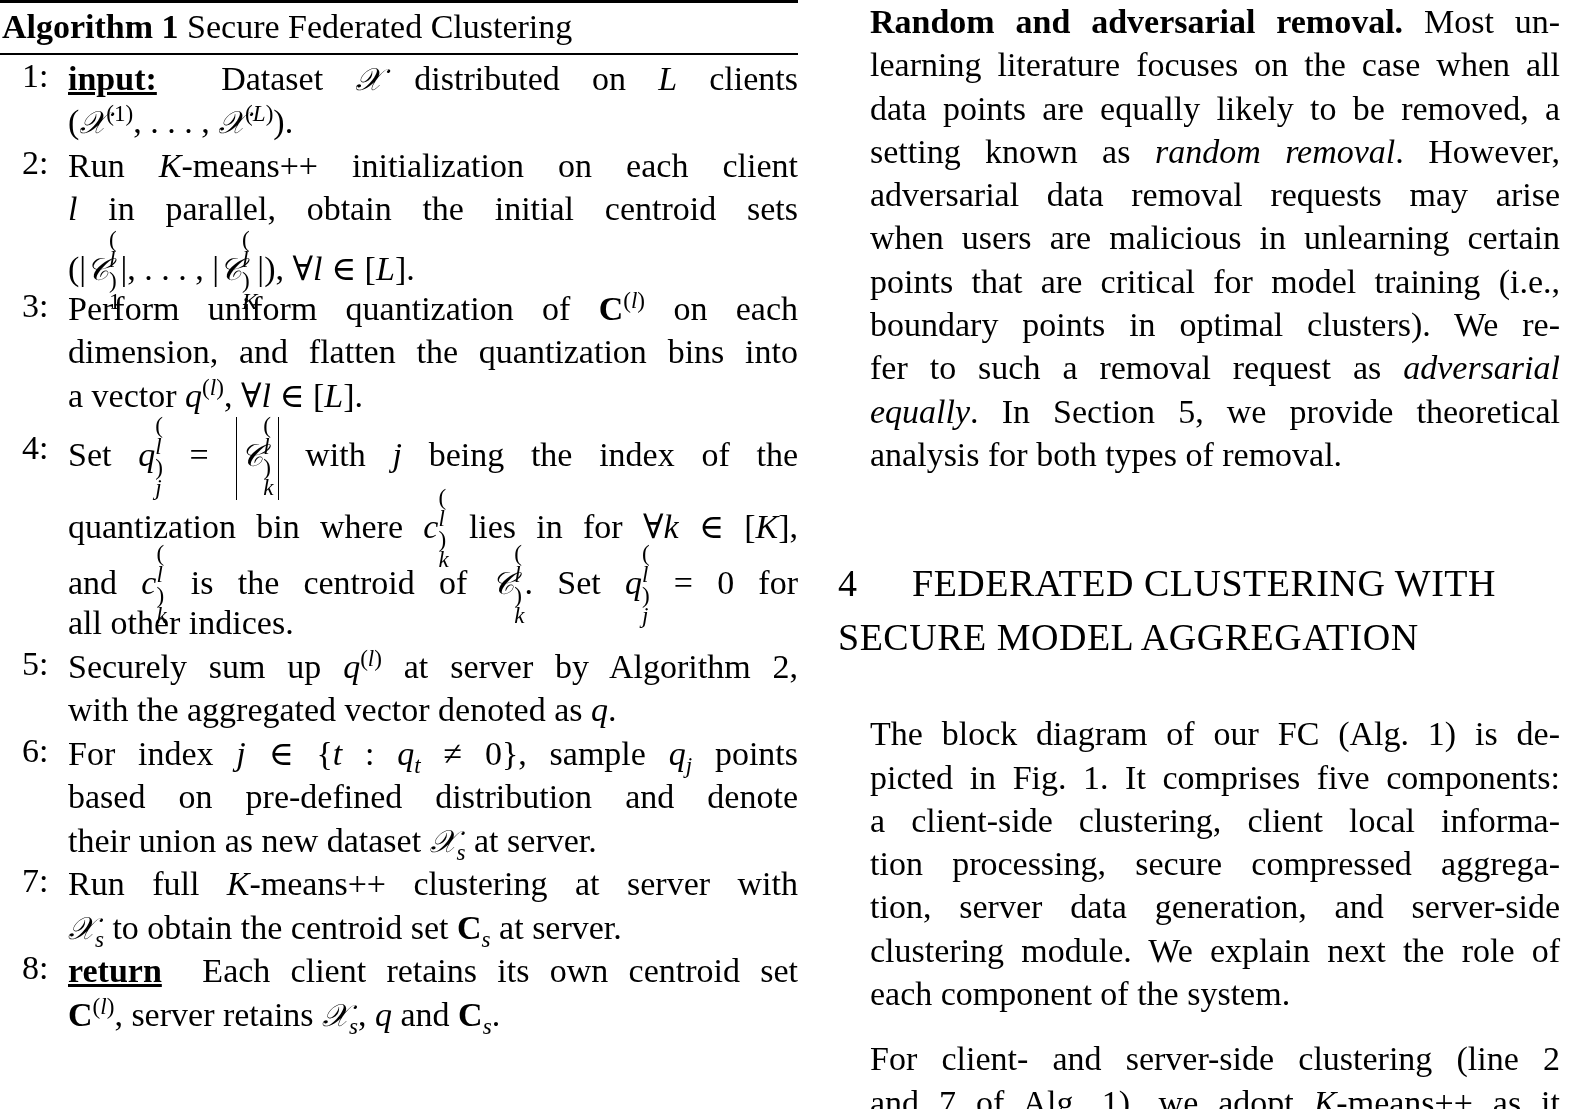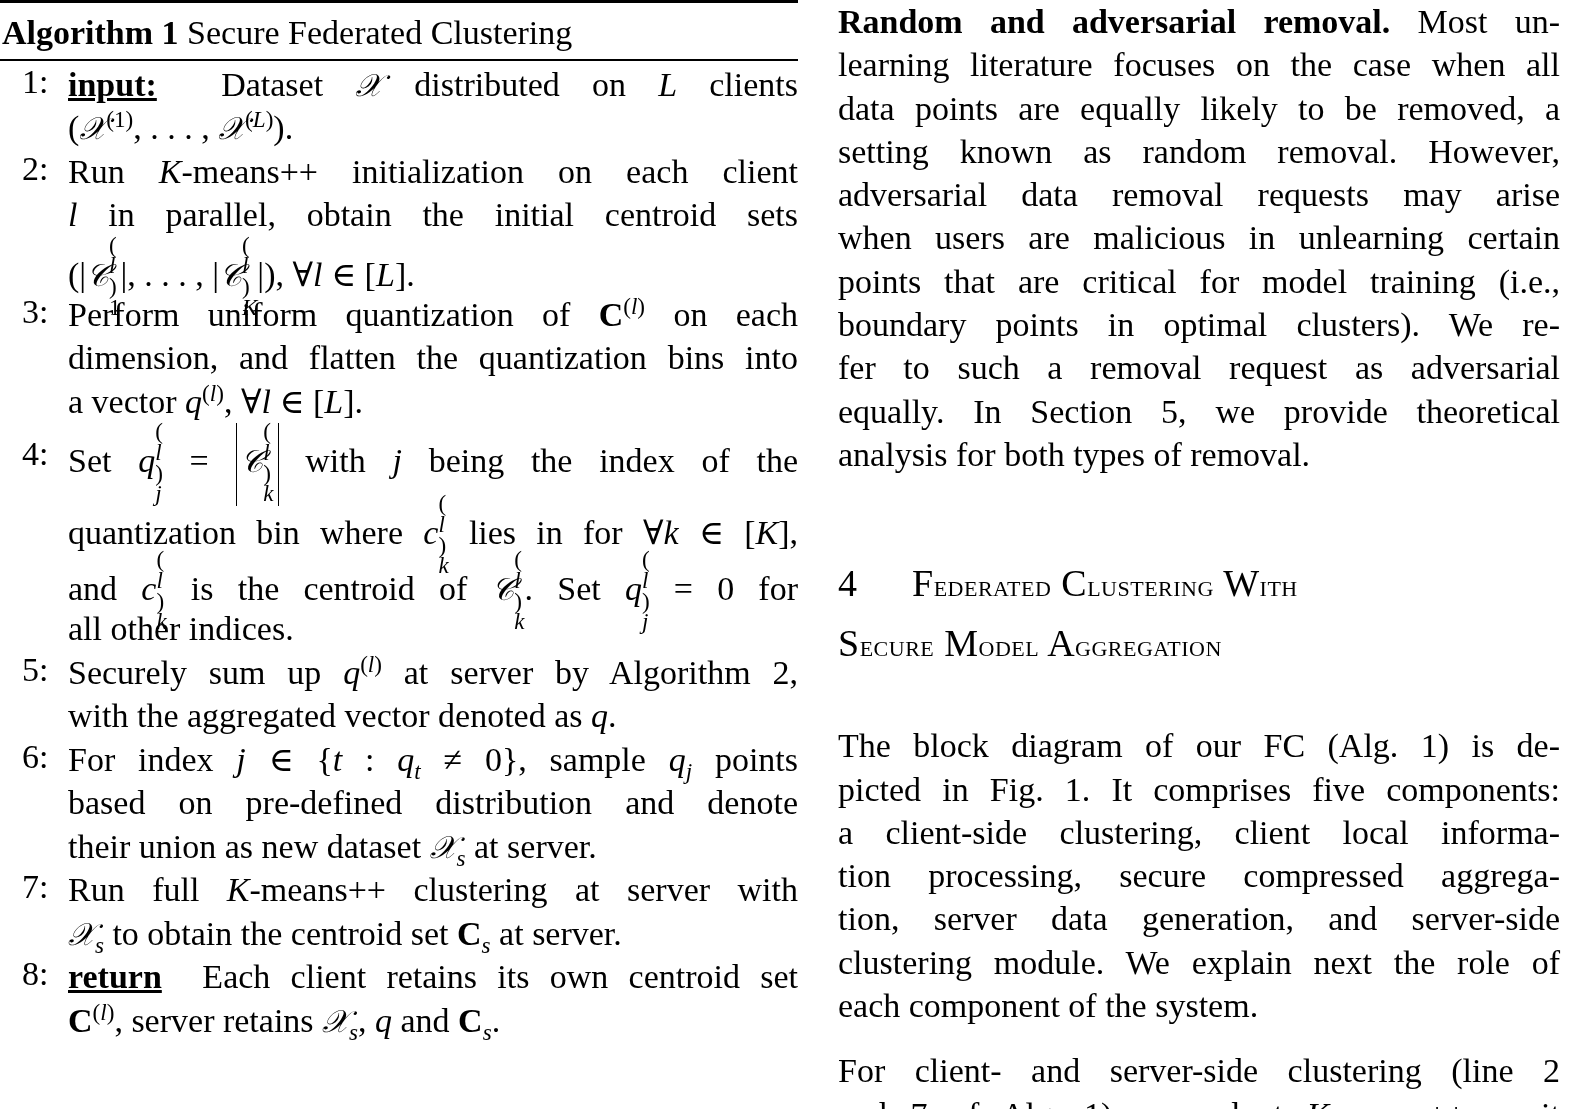--- a/index.html
+++ b/index.html
@@ -10,21 +10,20 @@
   }
   .col-left { position: absolute; left: 0; top: 0; width: 798px; }
   .col-right { position: absolute; left: 838px; top: 0; width: 722px; }
 
   .rule-thick { height: 3px; background: #000; width: 798px; }
   .rule-thin { height: 1.5px; background: #000; width: 798px; }
 
   .alg-caption {
     font-size: 34px; line-height: 48px; height: 50px; padding-left: 2px;
     white-space: nowrap;
-    margin-top: 6px;
   }
   .alg-caption b { font-weight: bold; }
 
   .alg-lines { margin-top: 2px; }
   .alg-line { position: relative; padding-left: 68px; font-size: 34px; text-align: justify; }
   .alg-line .num { position: absolute; left: 22px; top: 0; }
   .alg-line .row { display: block; height: 43.5px; line-height: 43.5px; white-space: nowrap; overflow: visible; text-align-last: justify; }
   .alg-line .row.last { text-align-last: left; }
   .alg-line .row.tall { height: 72px; line-height: 72px; }
   .alg-line .row.mid { height: 56px; line-height: 56px; }
@@ -32,31 +31,31 @@
   .kw { font-weight: bold; text-decoration: underline; }
   .m { font-style: italic; }
   .bf { font-weight: bold; font-style: normal; }
   .cal { font-family: "DejaVu Serif", serif; font-style: italic; font-size: 0.92em; }
   sup, sub { font-size: 0.68em; line-height: 0; }
   .supsub { display: inline-block; vertical-align: middle; line-height: 0.9; text-align: left; font-size: 0.68em; position: relative; top: -2px; }
   .supsub span { display: block; }
   .bar { display: inline-block; border-left: 1.5px solid #000; border-right: 1.5px solid #000; padding: 0 4px; line-height: 1.1; vertical-align: middle; }
 
   .para { font-size: 34px; line-height: 43.3px; text-align: justify; }
-  .para .row { display: block; white-space: nowrap; text-align-last: justify; height: 43.3px; }
+  .para .row { display: block; white-space: nowrap; text-align-last: justify; height: 43.3px; margin-left: 32px; }
   .para .row.last { text-align-last: left; }
   .para-title { font-weight: bold; }
-  .it { }
+  .it { font-style: italic; }
 
   .section-heading {
     font-size: 38px; line-height: 54px; margin-top: 80px; letter-spacing: 0.5px;
   }
   .section-heading .row { display: block; white-space: nowrap; }
   .sc-big { font-size: 38px; }
-  .sc-small { font-size: 22px; }
+  .sc-small { font-size: 38px; }
   .sec-num { display: inline-block; width: 74px; }
 
   .para-2 { margin-top: 48px; }
   .para-3 { margin-top: 22px; }
 </style>
 </head>
 <body>
 
 <div class="col-left">
   <div class="rule-thick"></div>

